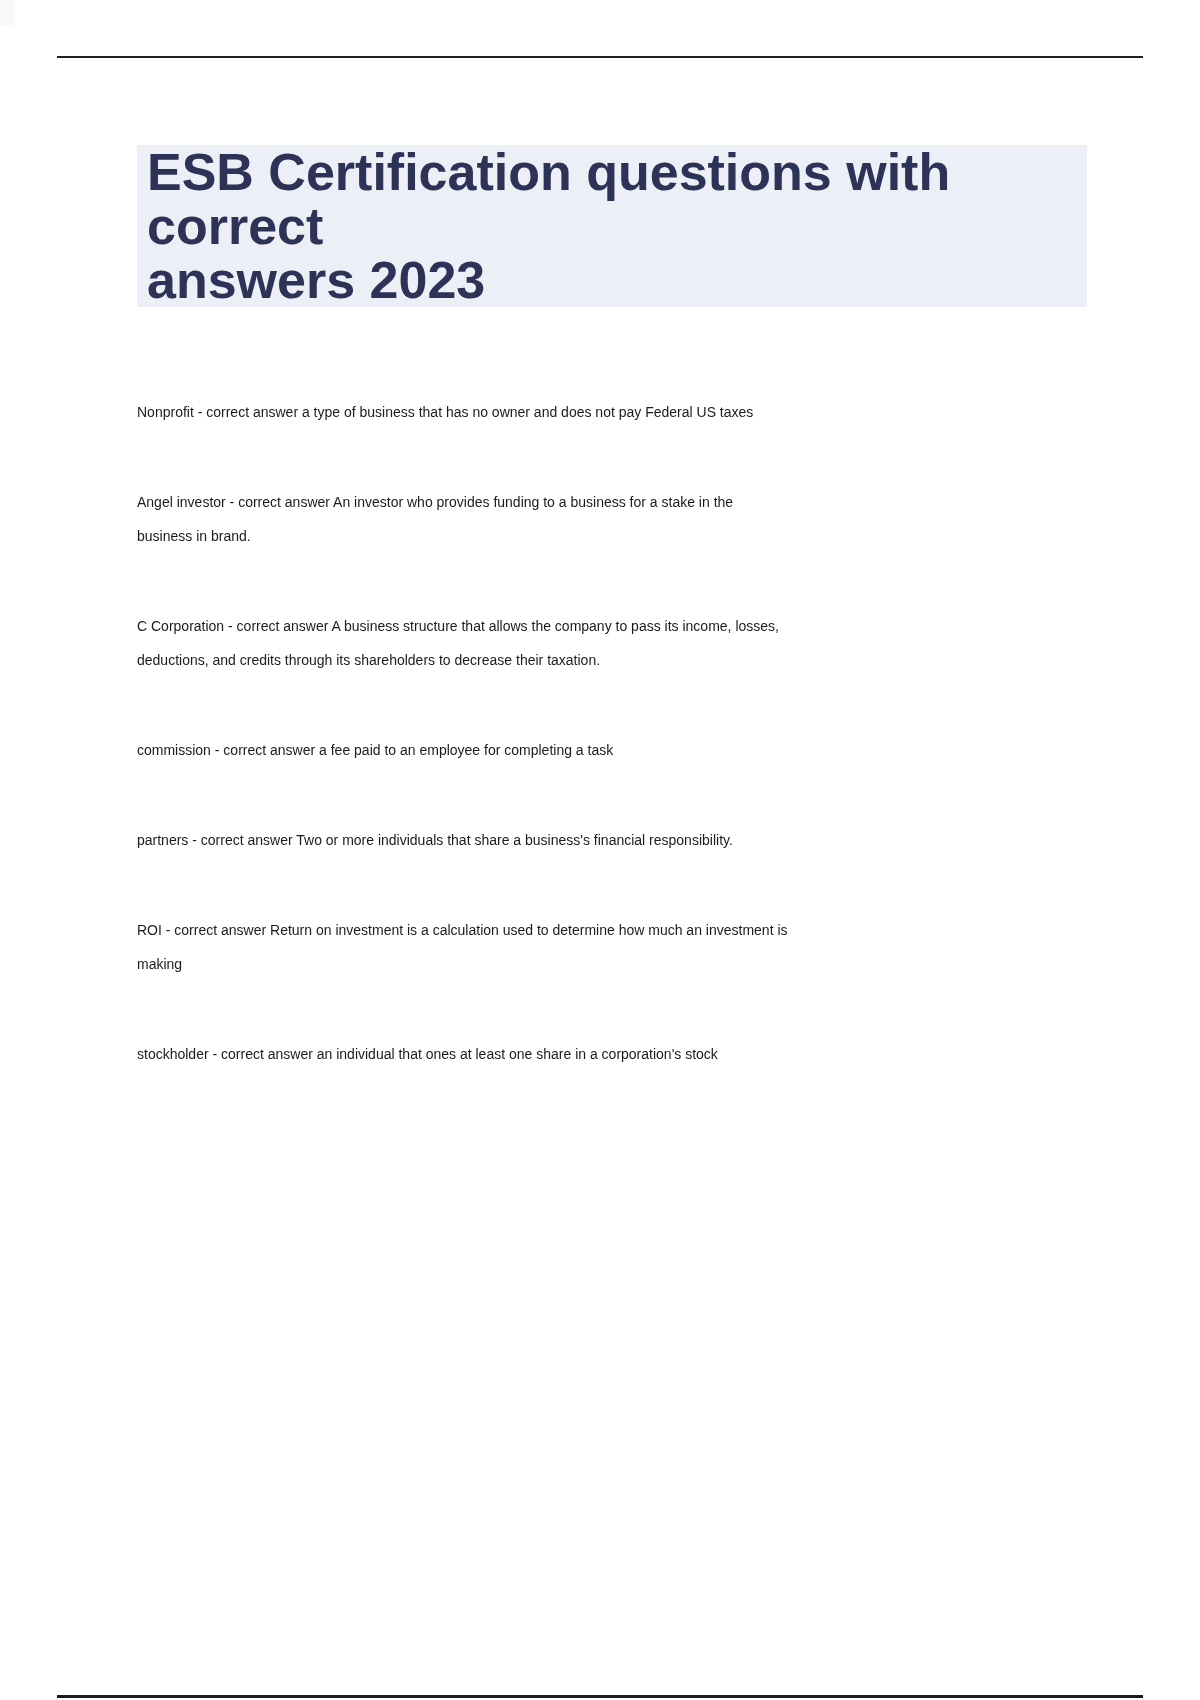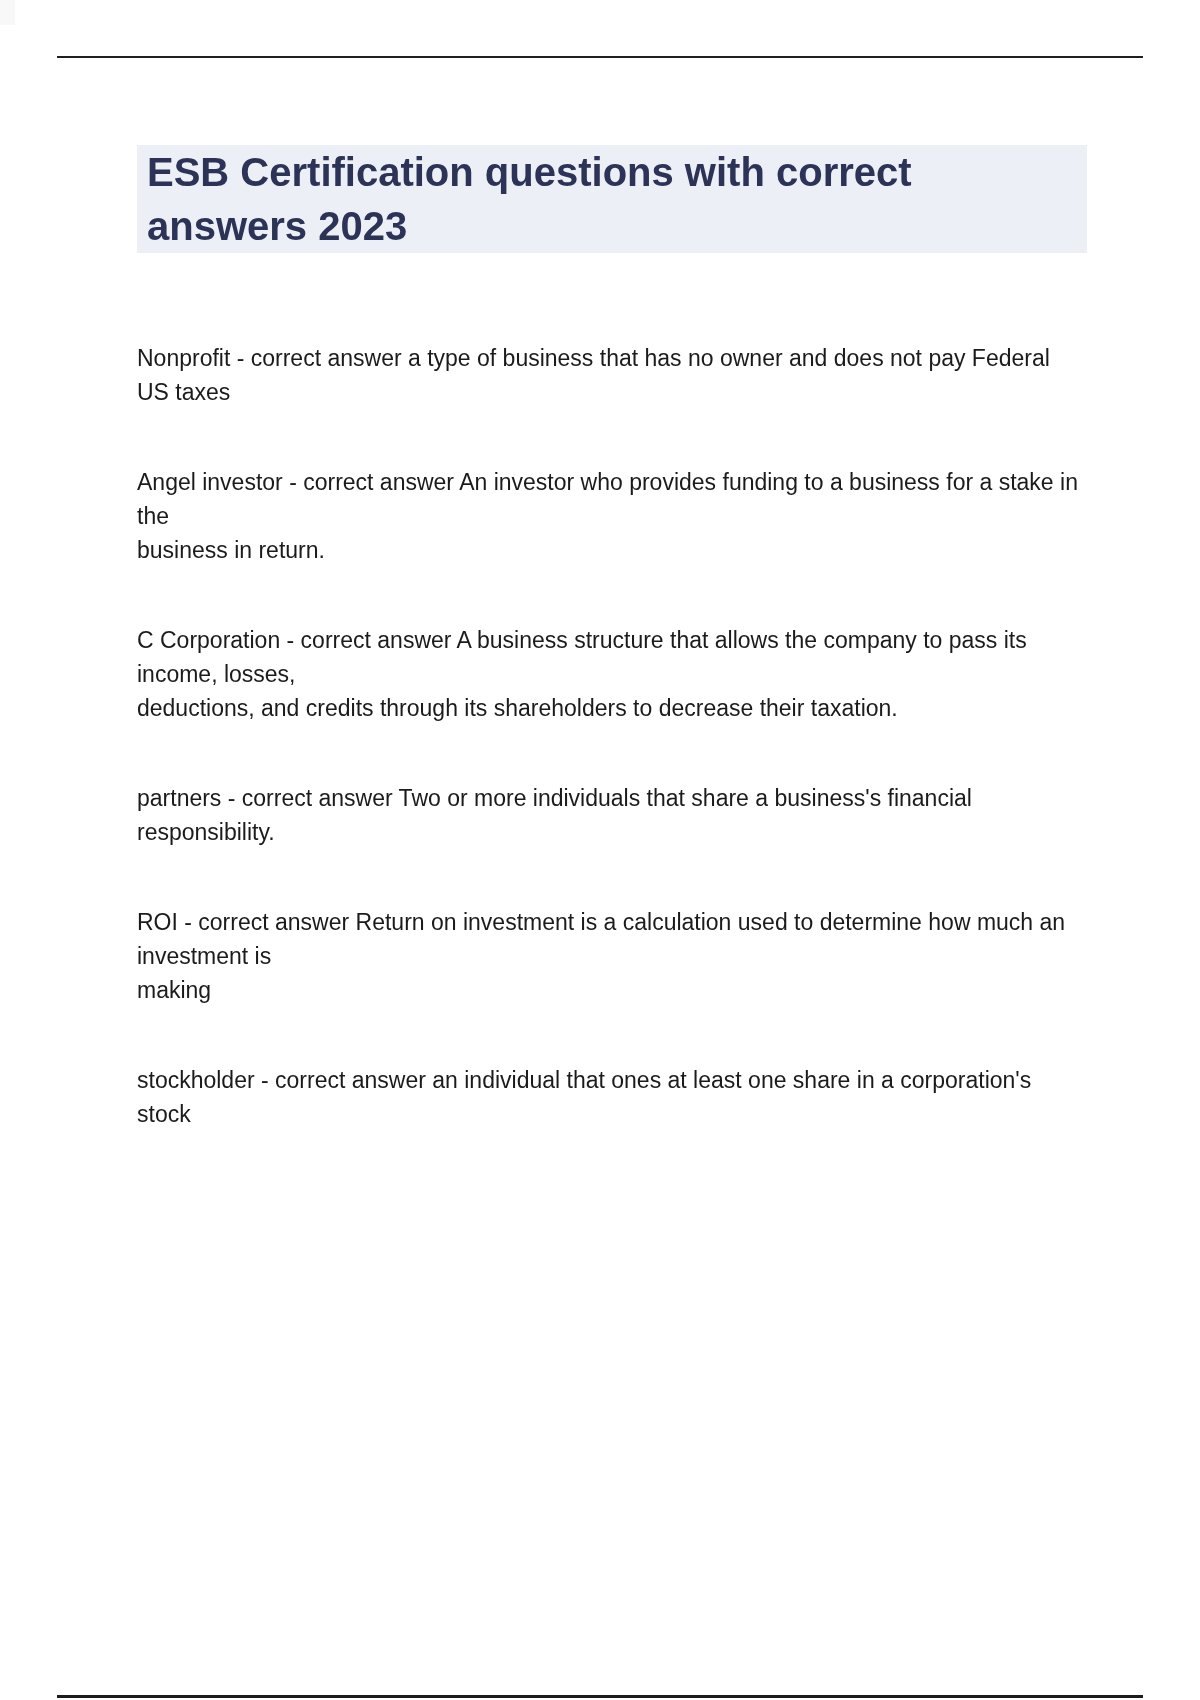--- a/index.html
+++ b/index.html
@@ -42,51 +42,52 @@
     top: 0;
     left: 137px;
     width: 950px;
     padding-top: 145px;
   }
   .title {
     margin: 0 0 88px 0;
     padding: 0 0 0 10px;
     background: #edeff6;
     color: #2d3357;
-    font-size: 40px;
+    font-size: 52px;
     line-height: 54px;
     font-weight: 700;
     letter-spacing: 0;
     white-space: pre-line;
   }
   .qa {
     margin: 0 0 56px 0;
     color: #1b1b1b;
-    font-size: 23px;
+    font-size: 14px;
     line-height: 34px;
     font-weight: 500;
     white-space: pre-line;
   }
 </style>
 </head>
 <body>
 
 <div class="page">
   <div class="corner-mark"></div>
   <div class="rule rule-top"></div>
 
   <div class="content">
     <h1 class="title">ESB Certification questions with correct
 answers 2023</h1>
 
     <p class="qa">Nonprofit - correct answer a type of business that has no owner and does not pay Federal US taxes</p>
     <p class="qa">Angel investor - correct answer An investor who provides funding to a business for a stake in the
-business in return.</p>
+business in brand.</p>
     <p class="qa">C Corporation - correct answer A business structure that allows the company to pass its income, losses,
 deductions, and credits through its shareholders to decrease their taxation.</p>
+    <p class="qa">commission - correct answer a fee paid to an employee for completing a task</p>
     <p class="qa">partners - correct answer Two or more individuals that share a business's financial responsibility.</p>
     <p class="qa">ROI - correct answer Return on investment is a calculation used to determine how much an investment is
 making</p>
     <p class="qa">stockholder - correct answer an individual that ones at least one share in a corporation's stock</p>
   </div>
 
   <div class="rule rule-bottom"></div>
 </div>
 
 </body></html>

